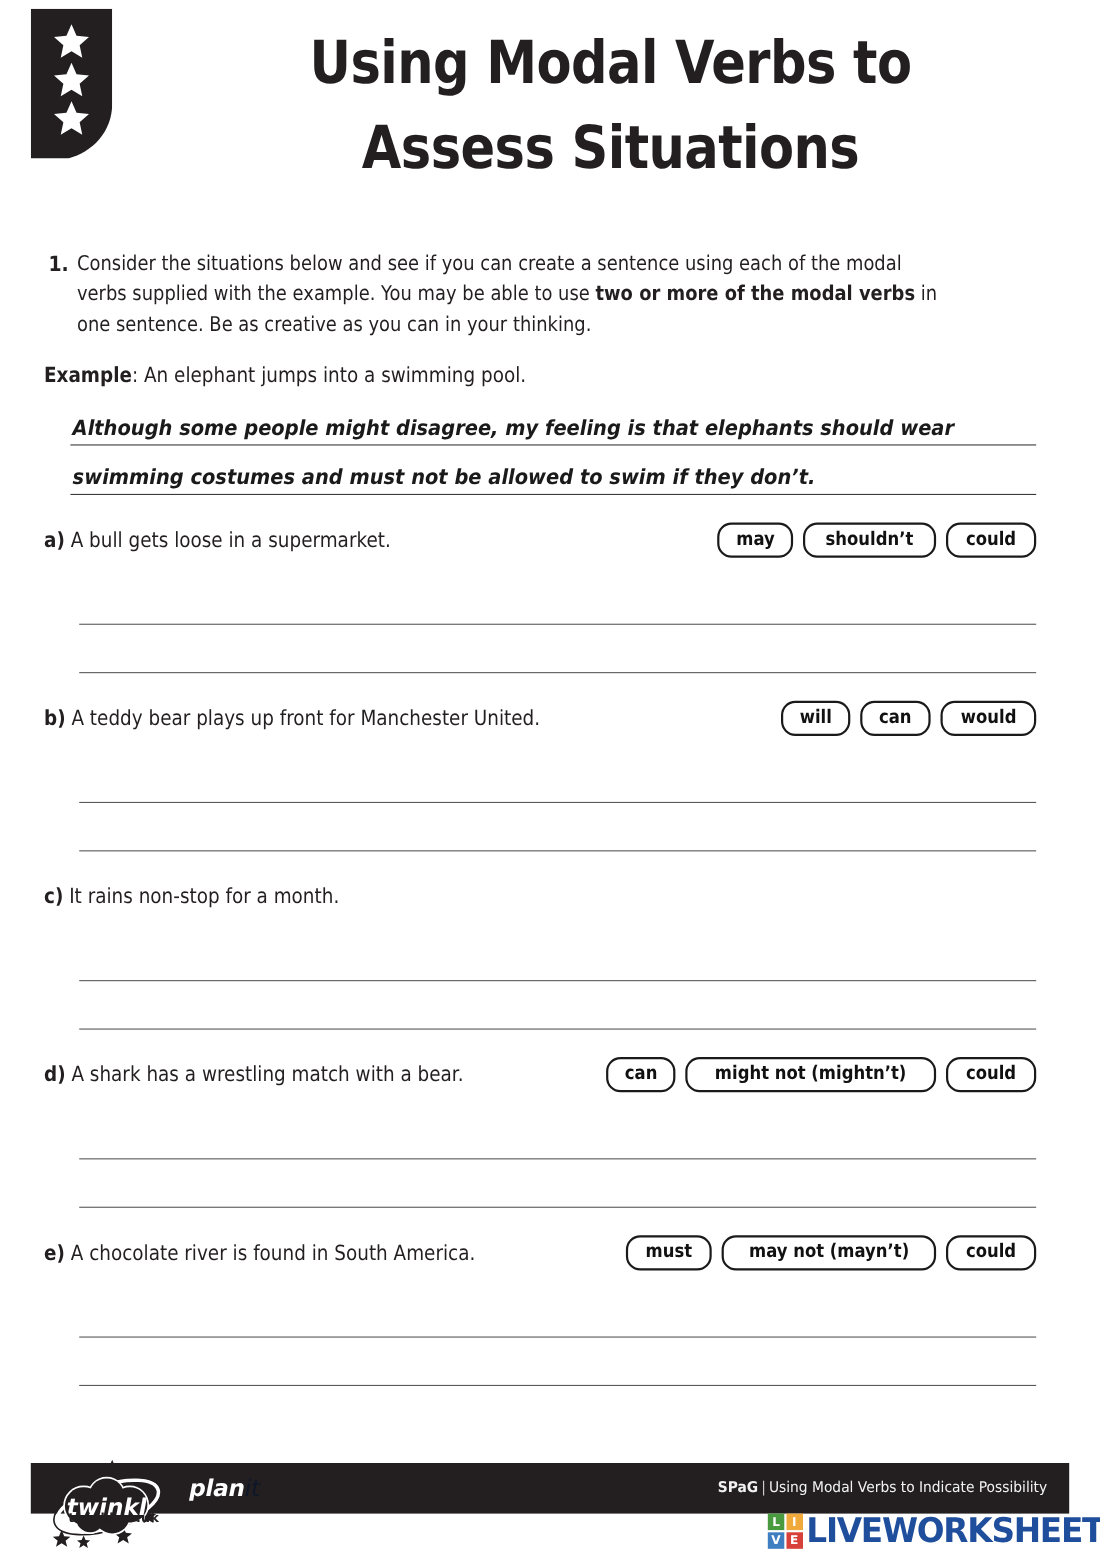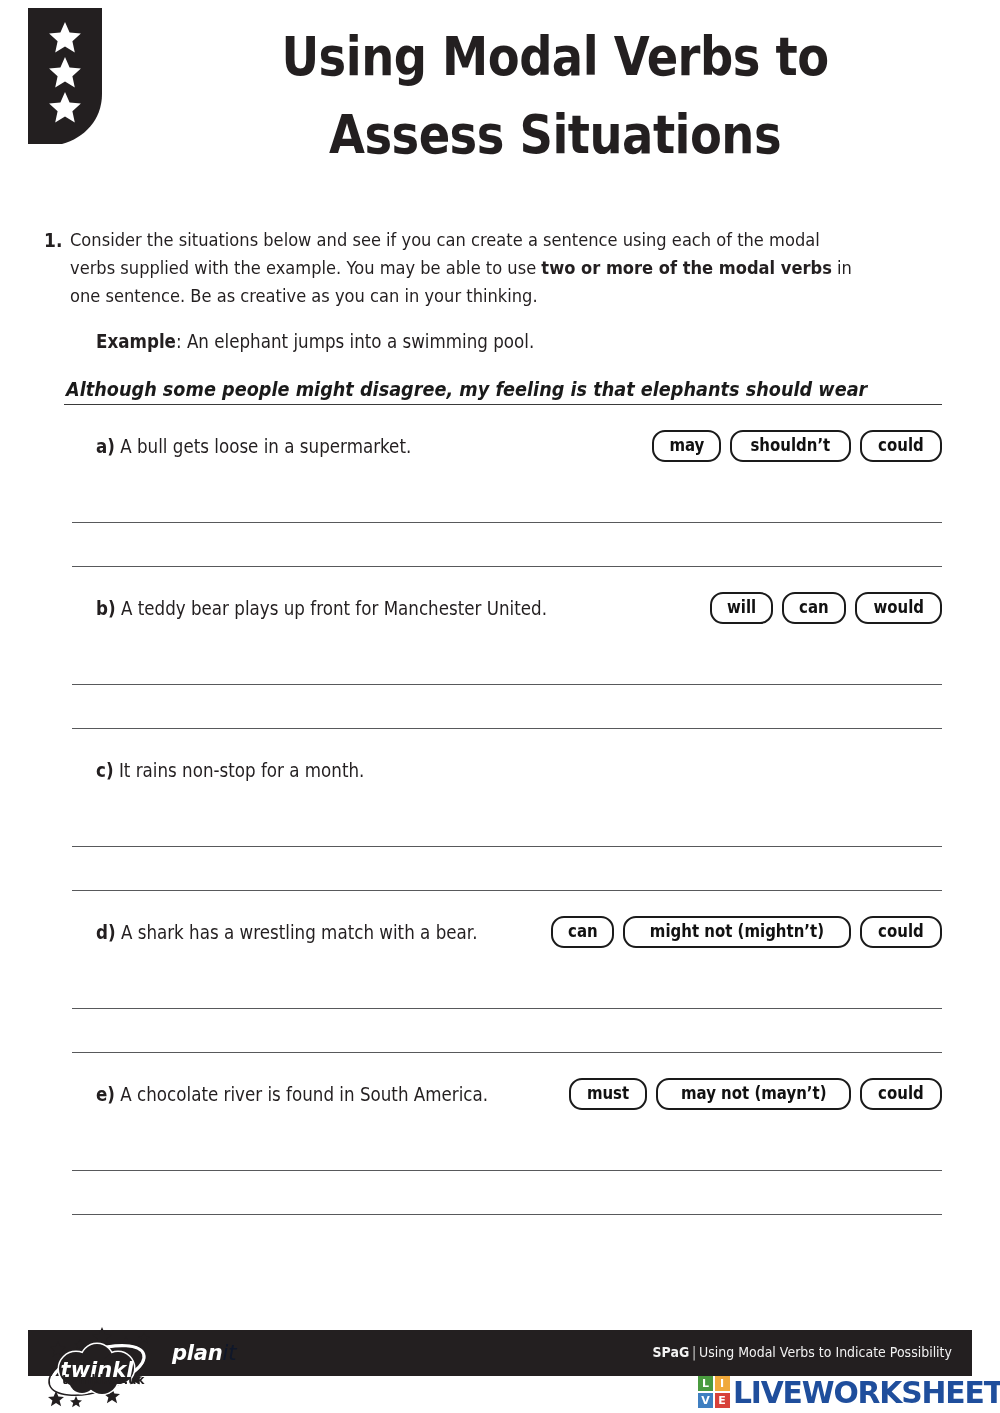--- a/index.html
+++ b/index.html
@@ -86,21 +86,21 @@
   }
   .qrow {
     position: relative;
     width: 1000px;
   }
   .prompt-line {
     position: relative;
     display: flex;
     align-items: center;
     justify-content: space-between;
-    padding-left: 96px;
+    padding-left: 40px;
     padding-right: 58px;
     min-height: 38px;
   }
   .prompt-text {
     font-family: "DejaVu Sans", sans-serif;
     font-size: 19px;
     line-height: 24px;
     white-space: nowrap;
     transform: scaleX(0.88);
     transform-origin: left center;
@@ -298,20 +298,23 @@
 </div>
 
 <div id="questions">
 
   <div class="qrow">
     <div class="prompt-line">
       <div class="prompt-text"><span class="ex-label">Example</span><span>: </span><span>An elephant jumps into a swimming pool.</span></div>
     </div>
     <div class="hand-line">
       <div class="hand-text">Although some people might disagree, my feeling is that elephants should wear</div>
+    </div>
+    <div class="hand-line">
+      <div class="hand-text">swimming costumes and must not be allowed to swim if they don’t.</div>
     </div>
   </div>
 
   <div class="spacer-md"></div>
 
   <div class="qrow">
     <div class="prompt-line">
       <div class="prompt-text"><span class="marker">a)</span>&nbsp;<span>A bull gets loose in a supermarket.</span></div>
       <div class="chips">
         <div class="chip"><span>may</span></div>

